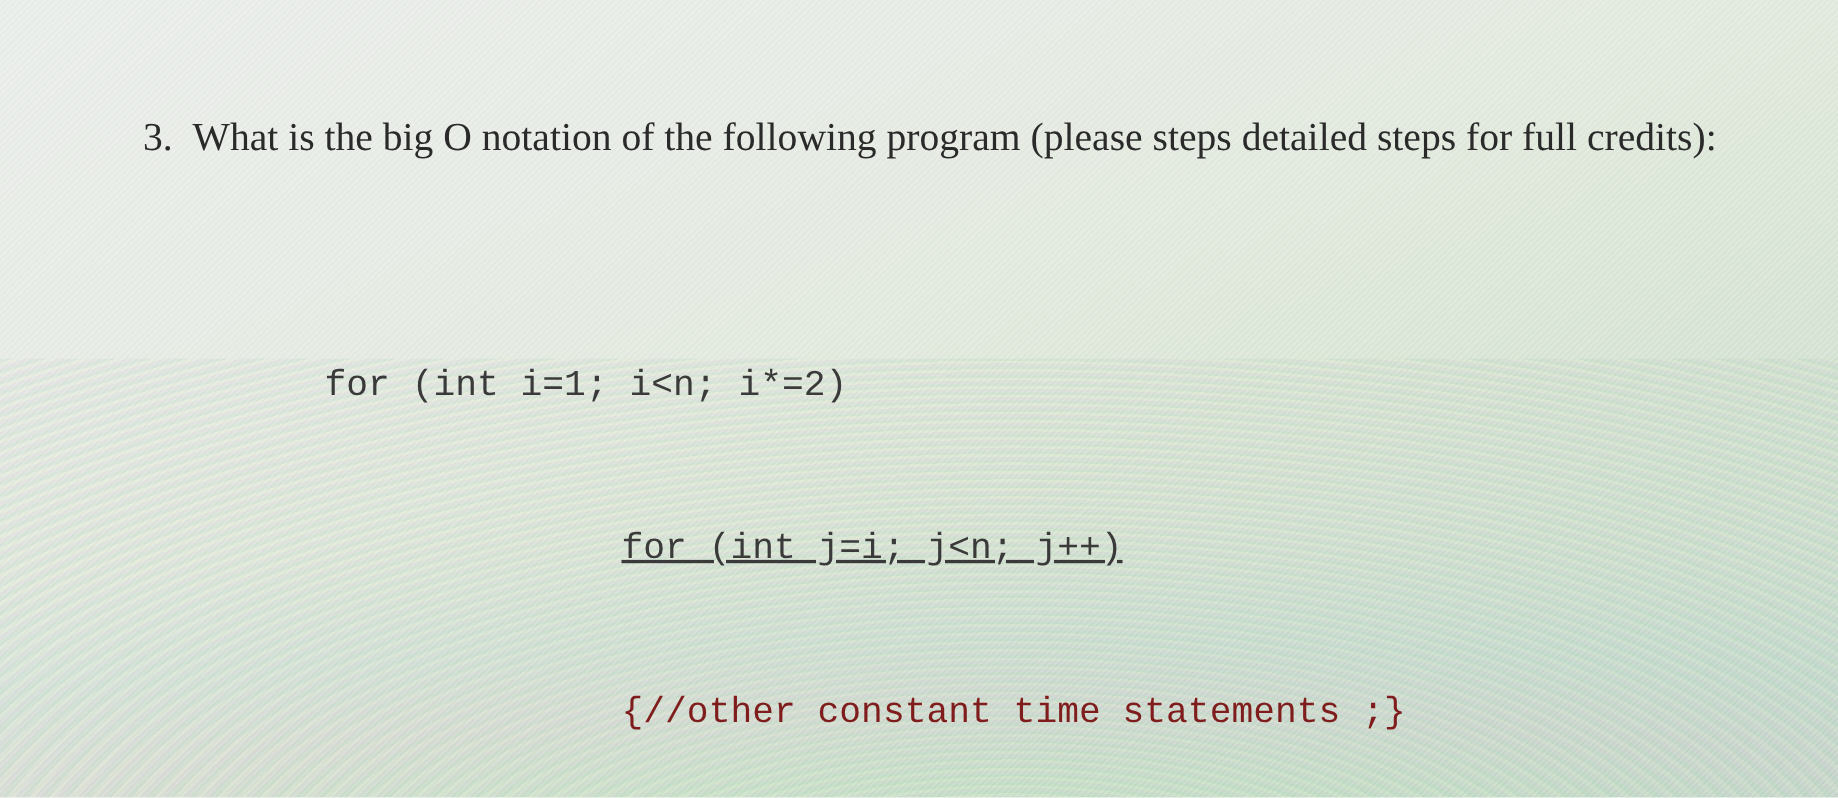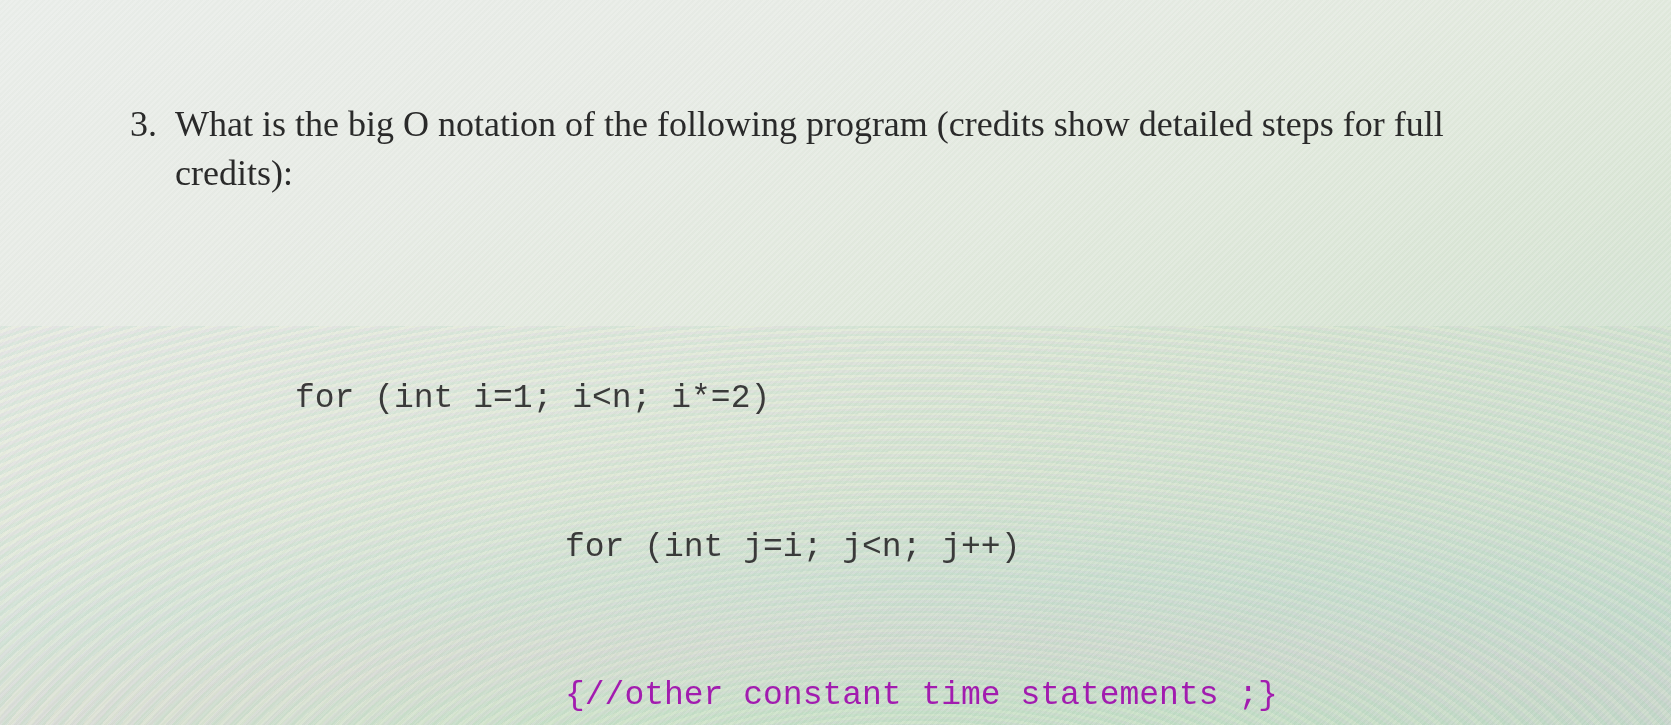--- a/index.html
+++ b/index.html
@@ -100,31 +100,31 @@
   .code-block {
     font-family: "Courier New", Courier, monospace;
     font-size: 33px;
     line-height: 1.5;
     color: #3a3a3a;
     margin-left: 180px;
     margin-bottom: 26px;
     white-space: pre;
   }
   .code-line-1 { margin-left: 0; margin-top: 44px; }
-  .code-line-2 { margin-left: 270px; }
-  .code-line-3 { margin-left: 270px; color: #a21caf; }
+  .code-line-2 { margin-left: 270px; text-decoration: underline; }
+  .code-line-3 { margin-left: 270px; color: #7f1d1d; }
 </style>
 </head>
 <body>
 
 <div class="content">
 
   <div class="question-block">
     <div class="qnum">3.</div>
-    <div class="qtext">What is the big O notation of the following program (credits show detailed steps for full credits):</div>
+    <div class="qtext">What is the big O notation of the following program (please steps detailed steps for full credits):</div>
   </div>
 
   <div class="code-block">
     <div class="code-line-1">for (int i=1; i&lt;n; i*=2)</div>
     <div class="code-line-2">for (int j=i; j&lt;n; j++)</div>
     <div class="code-line-3">{//other constant time statements ;}</div>
   </div>
 
 </div>
 

